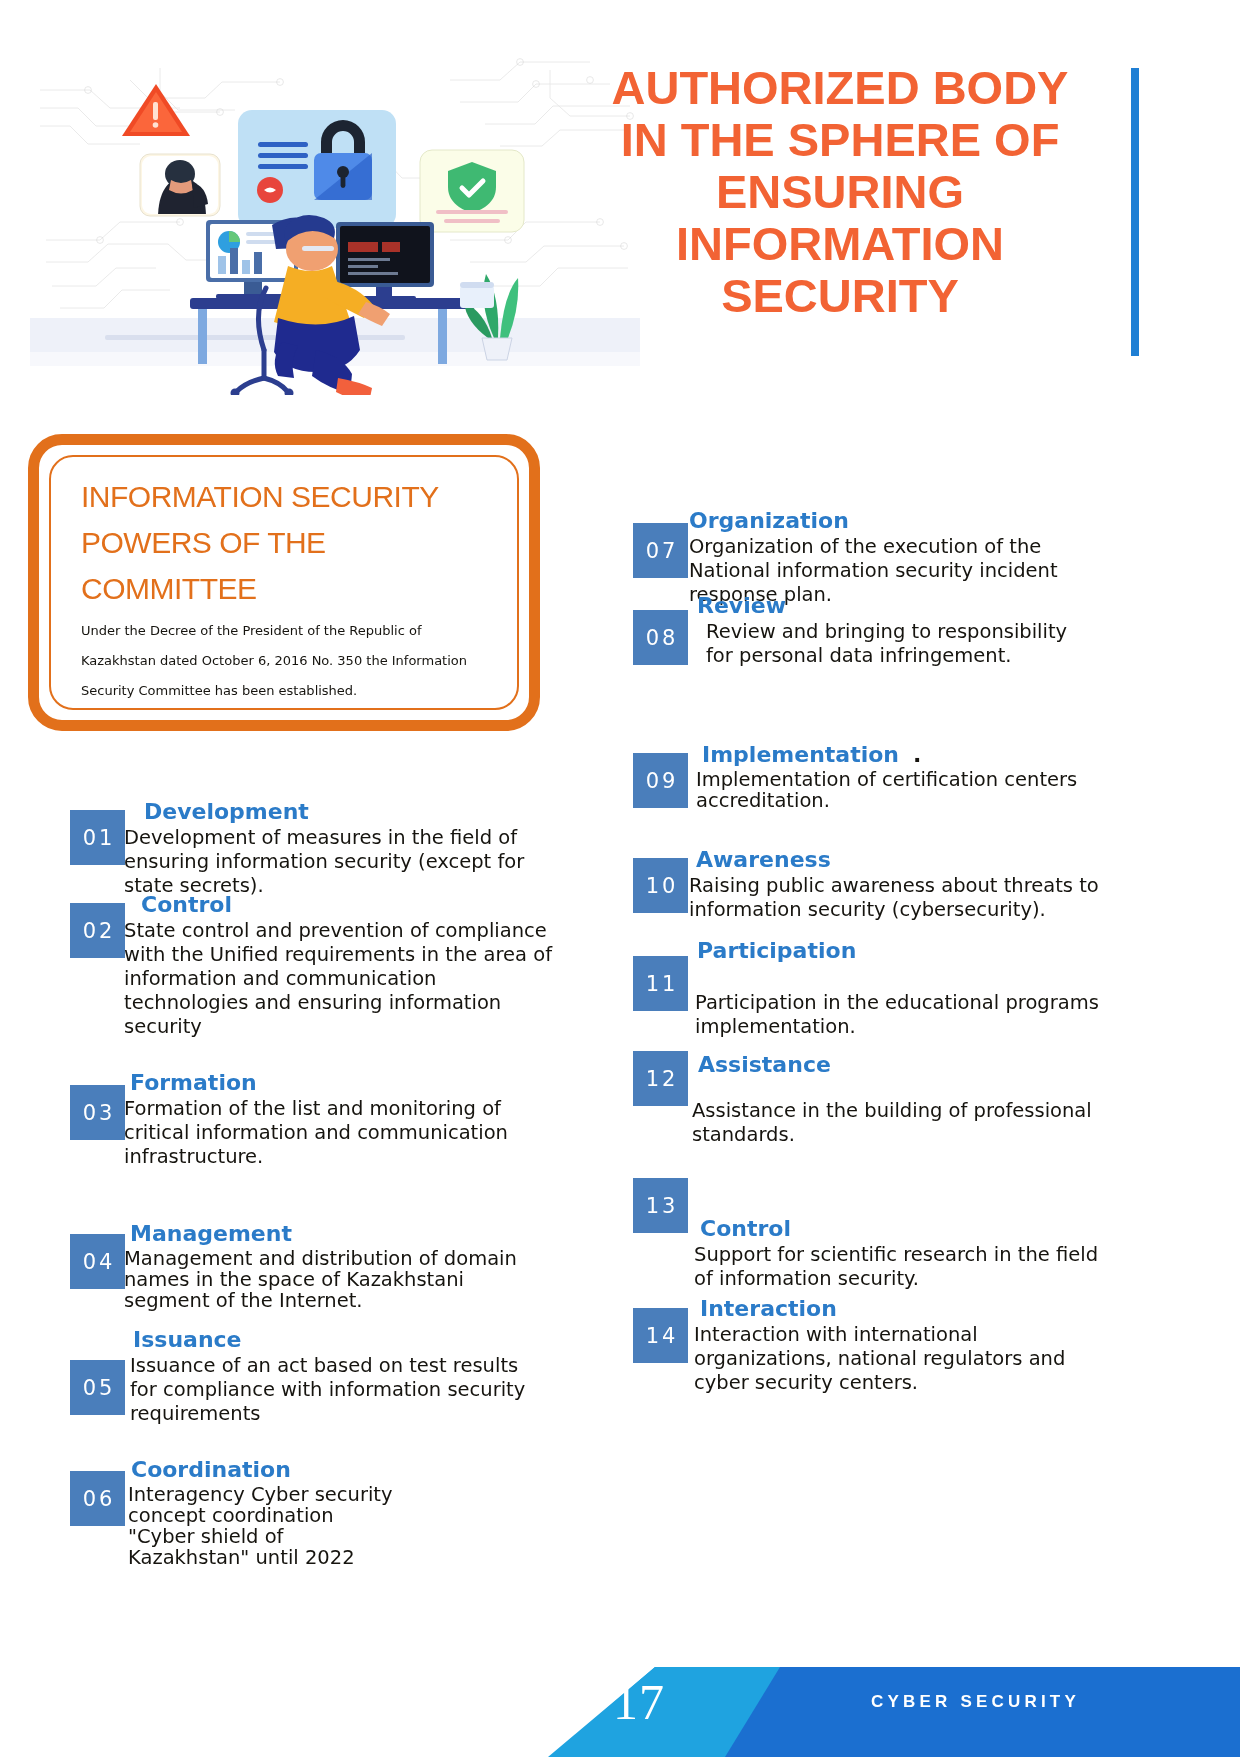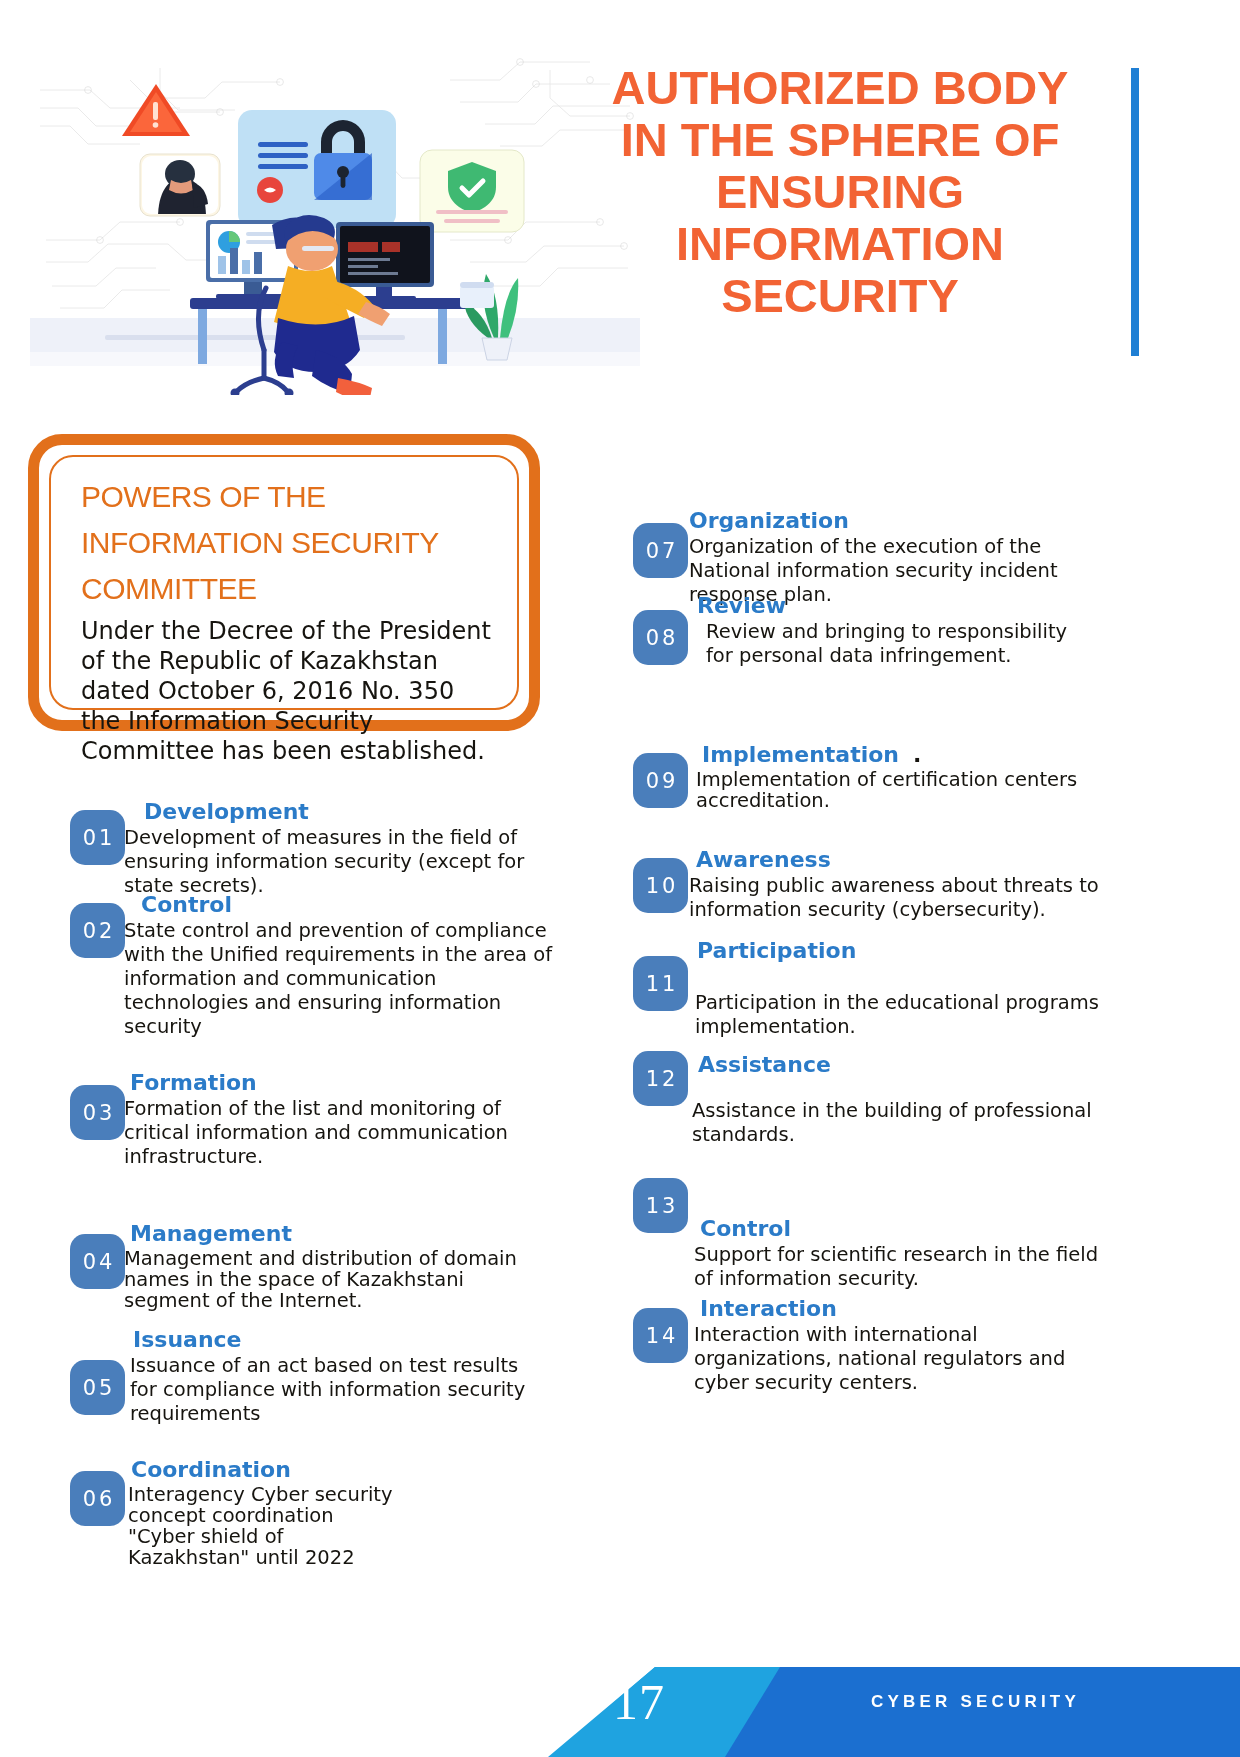--- a/index.html
+++ b/index.html
@@ -73,21 +73,21 @@
     font-family: "Liberation Sans", sans-serif;
     font-size: 30px;
     line-height: 46px;
     color: #e2701b;
     letter-spacing: -0.5px;
     white-space: nowrap;
   }
   #callout-body {
     margin-top: 4px;
     font-family: "DejaVu Sans", sans-serif;
-    font-size: 24px;
+    font-size: 13px;
     line-height: 30px;
     color: #16140f;
   }
 
   
   .column { position: absolute; }
   #col-left  { left: 62px;  top: 760px;  width: 500px; }
   #col-right { left: 625px; top: 468px;  width: 500px; }
 
   .item {
@@ -99,21 +99,20 @@
     width: 55px; height: 55px;
     background: #4a7ebb;
     color: #ffffff;
     font-family: "DejaVu Sans", sans-serif;
     font-size: 21px;
     letter-spacing: 3px;
     display: flex;
     align-items: center;
     justify-content: center;
     text-indent: 3px;
-    border-radius: 15px;
   }
   .item-text {
     position: absolute;
   }
   .item-title {
     font-family: "DejaVu Sans", sans-serif;
     font-weight: bold;
     font-size: 22px;
     line-height: 26px;
     color: #2b7bc8;
@@ -326,22 +325,22 @@
     <div class="title-line">IN THE SPHERE OF</div>
     <div class="title-line">ENSURING</div>
     <div class="title-line">INFORMATION</div>
     <div class="title-line">SECURITY</div>
   </div>
   <div id="title-bar"></div>
 </div>
 
 <div id="callout">
   <div id="callout-inner">
+    <div class="callout-heading-line">INFORMATION SECURITY</div>
     <div class="callout-heading-line">POWERS OF THE</div>
-    <div class="callout-heading-line">INFORMATION SECURITY</div>
     <div class="callout-heading-line">COMMITTEE</div>
     <div id="callout-body">Under the Decree of the President of the Republic of Kazakhstan dated October 6, 2016 No. 350 the Information Security Committee has been established.</div>
   </div>
 </div>
 
 <div class="column" id="col-left">
 
   <div class="item" style="height:110px">
     <div class="num-badge" style="left:8px;top:50px">01</div>
     <div class="item-text" style="left:62px;top:39px;width:425px">

